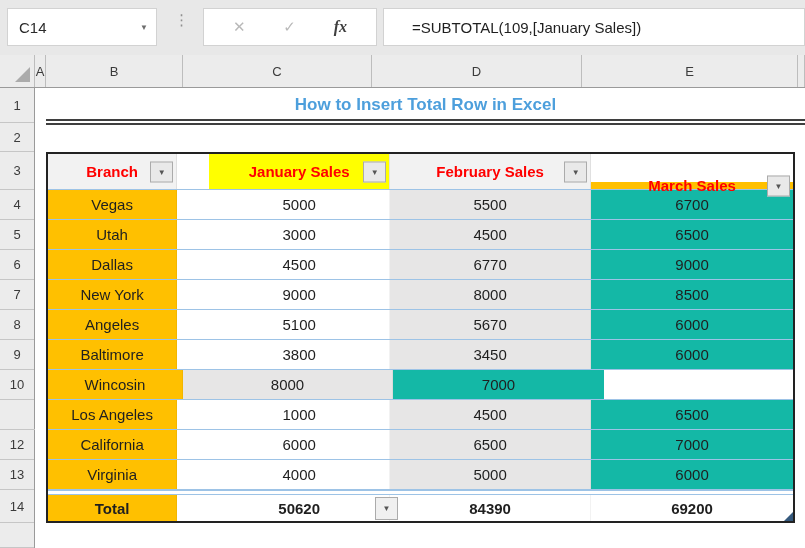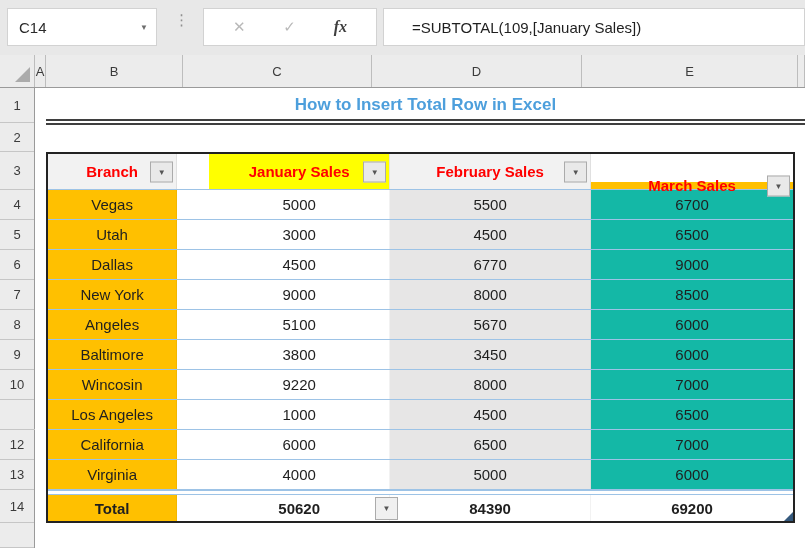--- a/index.html
+++ b/index.html
@@ -164,21 +164,20 @@
           <div class="t-cell c3">6000</div>
         </div>
         <div class="t-row t-drow">
           <div class="t-cell c0">Baltimore</div>
           <div class="t-cell c1">3800</div>
           <div class="t-cell c2">3450</div>
           <div class="t-cell c3">6000</div>
         </div>
         <div class="t-row t-drow">
           <div class="t-cell c0">Wincosin</div>
-          <div class="t-cell c1">9220</div>
           <div class="t-cell c2">8000</div>
           <div class="t-cell c3">7000</div>
         </div>
         <div class="t-row t-drow">
           <div class="t-cell c0">Los Angeles</div>
           <div class="t-cell c1">1000</div>
           <div class="t-cell c2">4500</div>
           <div class="t-cell c3">6500</div>
         </div>
         <div class="t-row t-drow">

